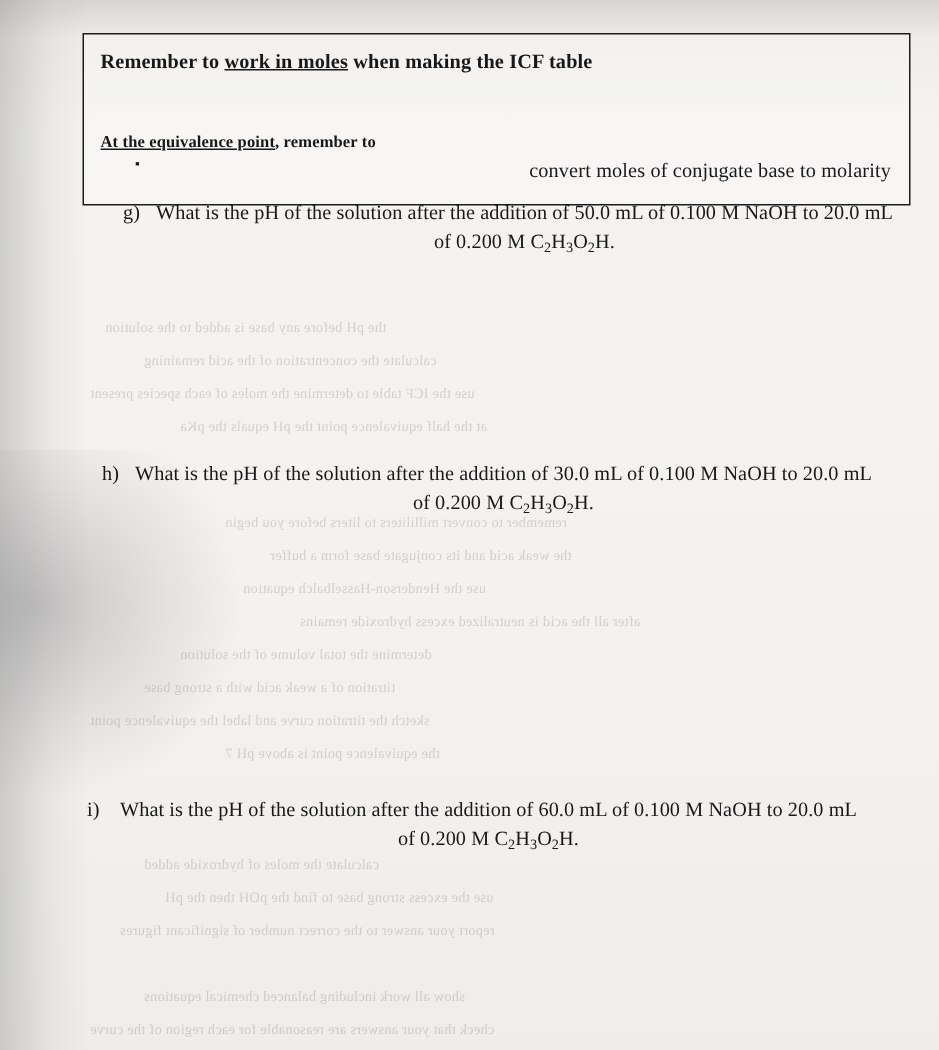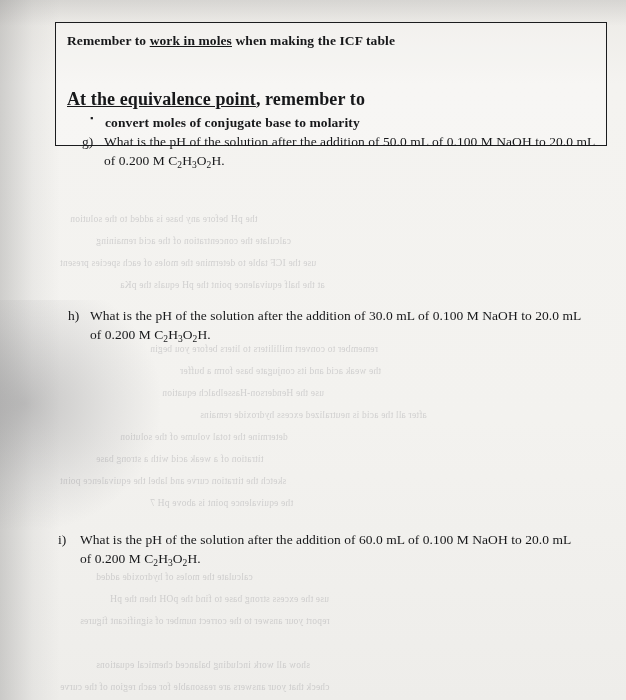--- a/index.html
+++ b/index.html
@@ -73,38 +73,39 @@
     background: rgba(255,255,255,0.25);
   }
   .reminder-line1 {
     font-size: 13.5px;
     font-weight: bold;
     letter-spacing: 0.1px;
     margin-bottom: 14px;
   }
   .reminder-line1 .u { text-decoration: underline; }
   .reminder-line2 {
-    font-size: 18px;
+    font-size: 11px;
     font-weight: bold;
     letter-spacing: 0.1px;
     margin-bottom: 3px;
     margin-top: 40px;
   }
   .reminder-line2 .u { text-decoration: underline; }
   ul.bullets {
     list-style: none;
     margin: 0;
     padding: 0 0 0 38px;
   }
   ul.bullets li {
     font-size: 13.5px;
-    font-weight: bold;
+    font-weight: normal;
     letter-spacing: 0.1px;
     line-height: 1.45;
     position: relative;
+    text-align: right;
   }
   ul.bullets li::before {
     content: "▪";
     position: absolute;
     left: -15px;
     top: -1px;
     font-size: 9px;
   }
 
   
@@ -119,21 +120,21 @@
     flex: 0 0 22px;
     font-size: 13.5px;
     line-height: 1.42;
     text-align: left;
   }
   .q-text {
     font-size: 13.5px;
     line-height: 1.42;
     letter-spacing: 0.05px;
   }
-  .q-text .l2 { display: block; }
+  .q-text .l2 { display: block; text-align: center; }
   sub {
     font-size: 9.5px;
     vertical-align: baseline;
     position: relative;
     top: 2.5px;
   }
   #q-g { left: 82px; top: 132px; }
   #q-h { left: 68px; top: 306px; }
   #q-i { left: 58px; top: 530px; }
 </style>

